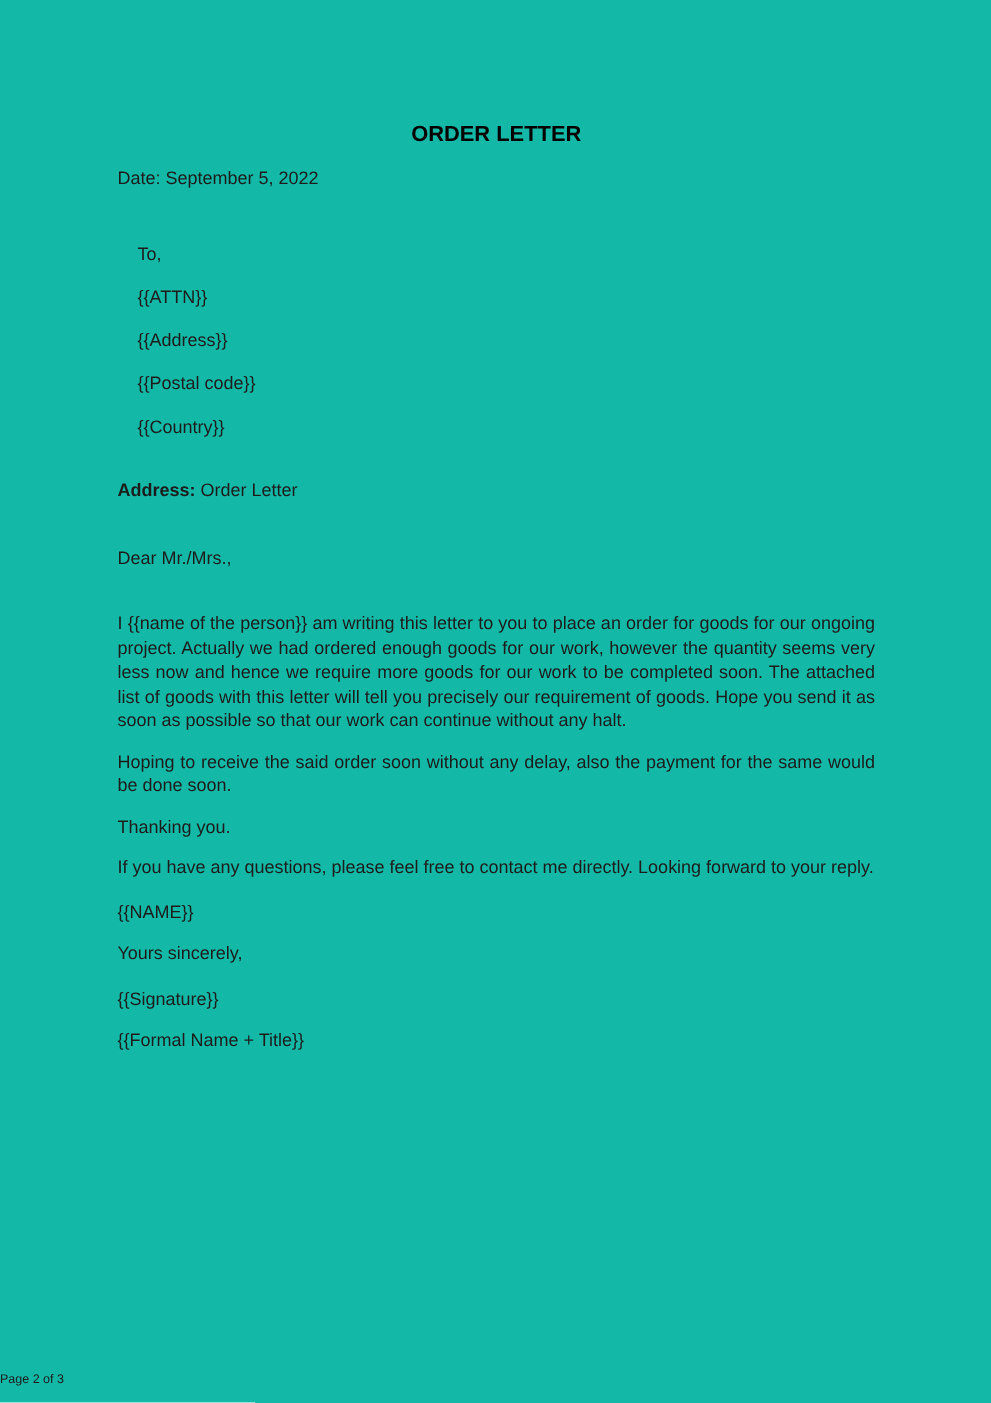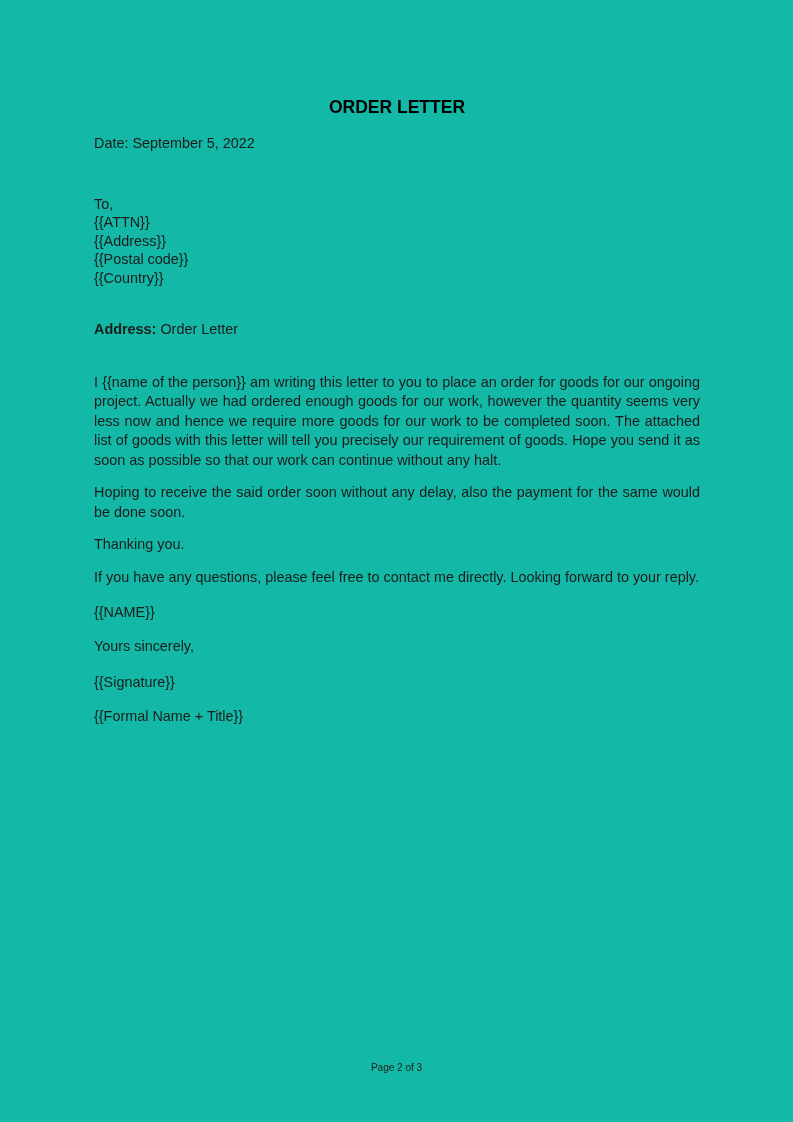--- a/index.html
+++ b/index.html
@@ -29,21 +29,21 @@
     text-align: center;
     font-weight: bold;
     font-size: 17.5px;
     line-height: 23px;
     color: #000000;
   }
   .date-line {
     margin: 0 0 41px 0;
   }
   .addr-line {
-    margin: 0;
+    margin: 16px;
     line-height: 18.6px;
   }
   .subject-line {
     margin: 33px 0 0 0;
   }
   .subject-label {
     font-weight: bold;
   }
   .salutation {
     margin: 34px 0 0 0;
@@ -66,22 +66,21 @@
   }
   .closing-line.signature {
     margin-top: 17px;
   }
   .closing-line.formal {
   }
   .footer {
     position: absolute;
     left: 0;
     right: 0;
-    top: 1061px;
-    text-align: center;
+    top: 1097px;
     font-family: "Liberation Sans", sans-serif;
     font-size: 10px;
     line-height: 13px;
     color: #1c1c1c;
   }
 </style>
 </head>
 <body>
 
 <div class="page">
@@ -94,20 +93,21 @@
     <div>
       <p class="addr-line">To,</p>
       <p class="addr-line">{{ATTN}}</p>
       <p class="addr-line">{{Address}}</p>
       <p class="addr-line">{{Postal code}}</p>
       <p class="addr-line">{{Country}}</p>
     </div>
 
     <p class="subject-line"><span class="subject-label">Address:</span> <span>Order Letter</span></p>
 
+    <p class="salutation">Dear Mr./Mrs.,</p>
 
     <p class="body-par first">I {{name of the person}} am writing this letter to you to place an order for goods for our ongoing project. Actually we had ordered enough goods for our work, however the quantity seems very less now and hence we require more goods for our work to be completed soon. The attached list of goods with this letter will tell you precisely our requirement of goods. Hope you send it as soon as possible so that our work can continue without any halt.</p>
 
     <p class="body-par">Hoping to receive the said order soon without any delay, also the payment for the same would be done soon.</p>
 
     <p class="body-par no-justify">Thanking you.</p>
 
     <p class="body-par no-justify">If you have any questions, please feel free to contact me directly. Looking forward to your reply.</p>
 
     <p class="closing-line name">{{NAME}}</p>

